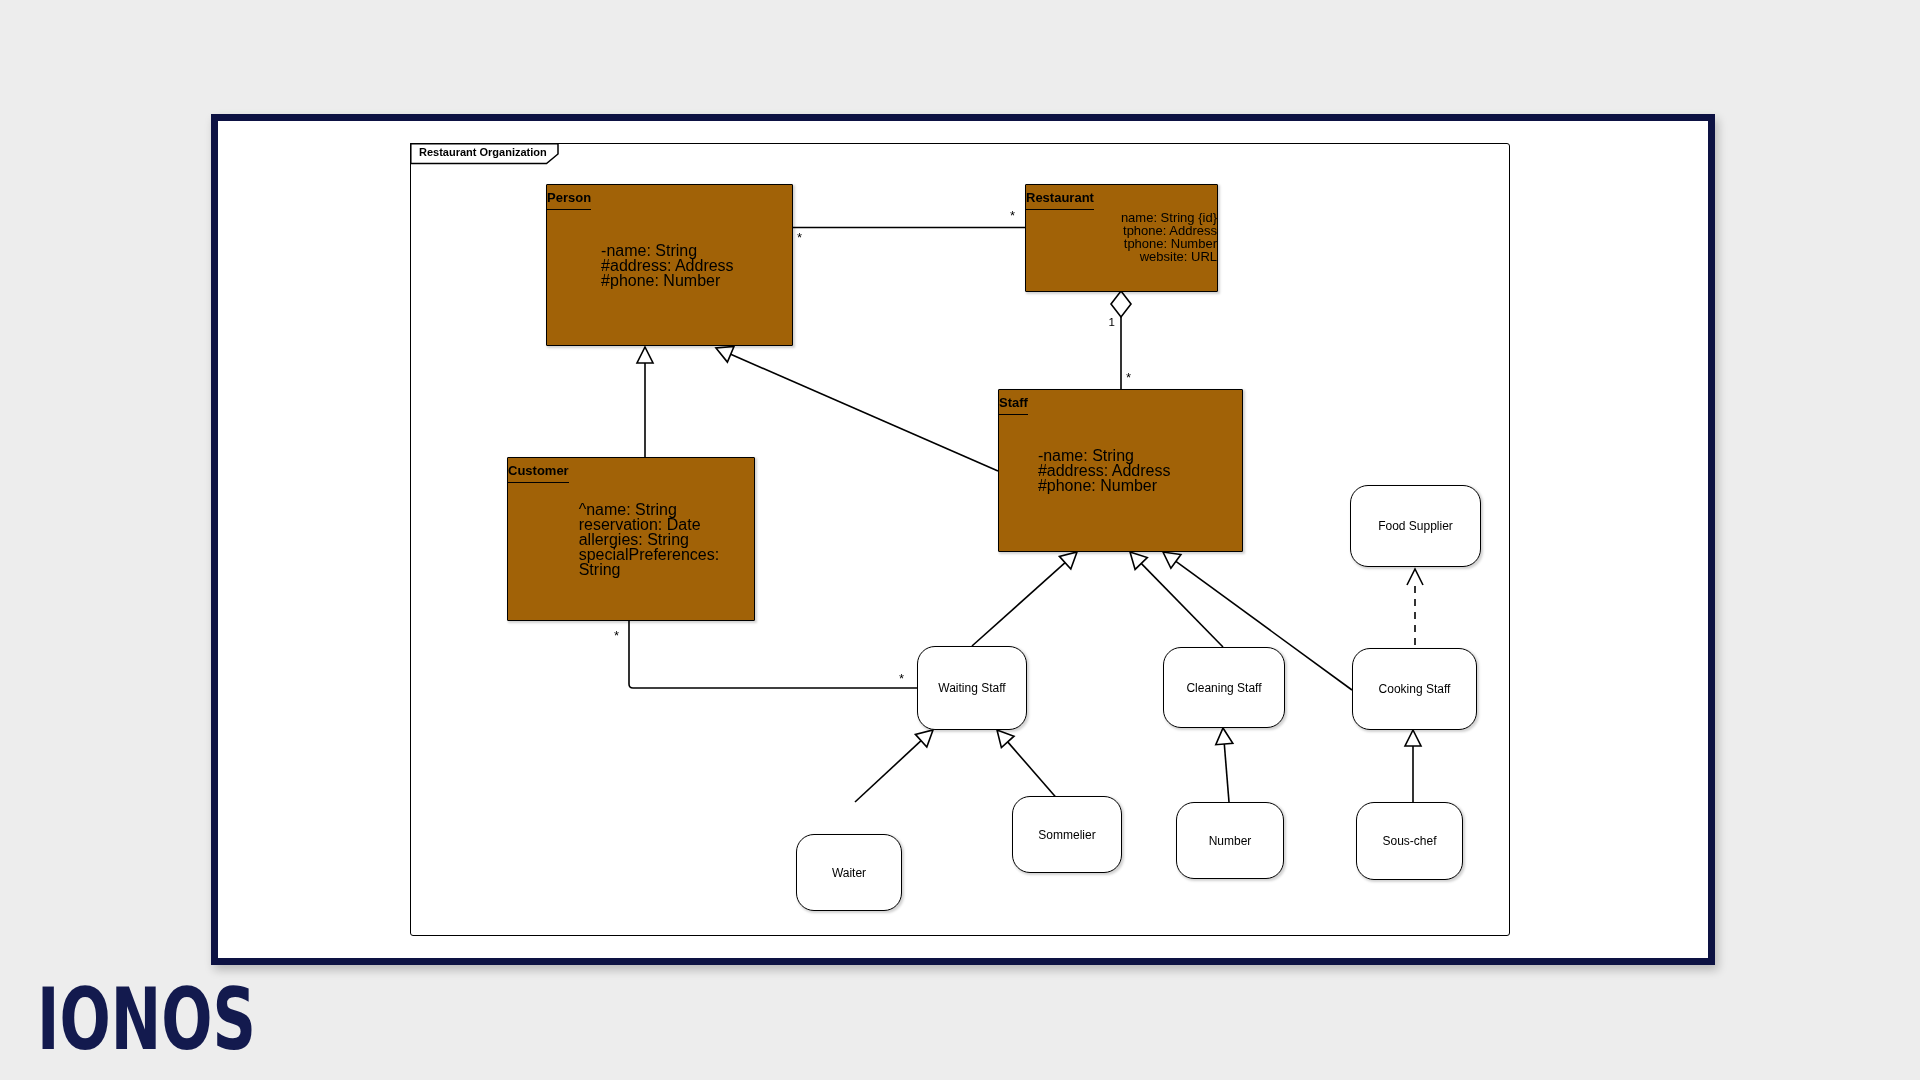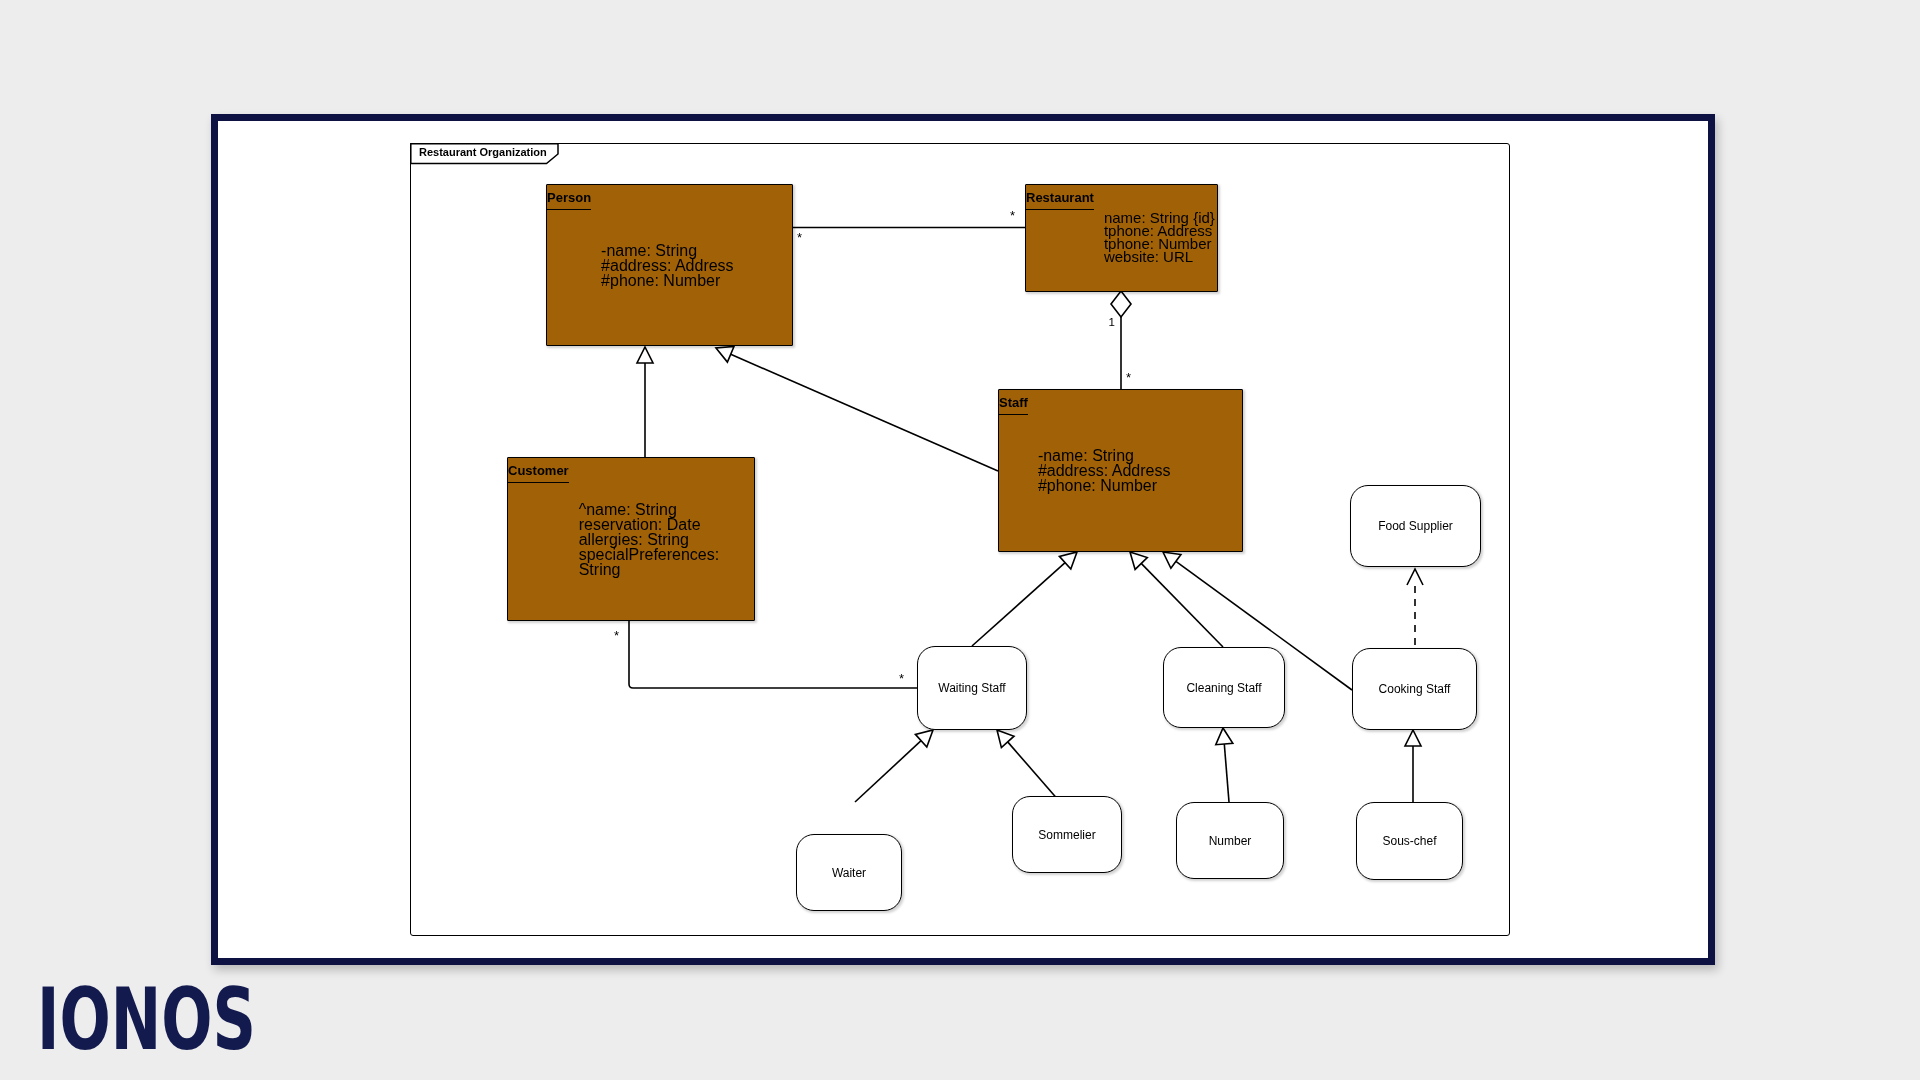--- a/index.html
+++ b/index.html
@@ -53,21 +53,21 @@
     border-bottom: 1.6px solid #000;
     display: flex; align-items: center; justify-content: center;
     font-size: 13px; font-weight: bold; color: #000;
   }
   .uml-class .attrs {
     flex: 1 1 auto;
     display: flex; flex-direction: column; justify-content: center;
     padding-left: 10px;
     font-size: 16px; line-height: 15px; color: #000;
   }
-  .uml-class.small-text .attrs { font-size: 15px; line-height: 12.8px; }
+  .uml-class.small-text .attrs { font-size: 13px; line-height: 12.8px; text-align: right; }
 
   
   .uml-simple {
     position: absolute; box-sizing: border-box;
     background: #fff;
     border: 1.6px solid #000;
     border-radius: 18px;
     box-shadow: 1.5px 1.5px 2.5px rgba(0,0,0,0.18);
     display: flex; align-items: center; justify-content: center;
     font-size: 12px; color: #000;

